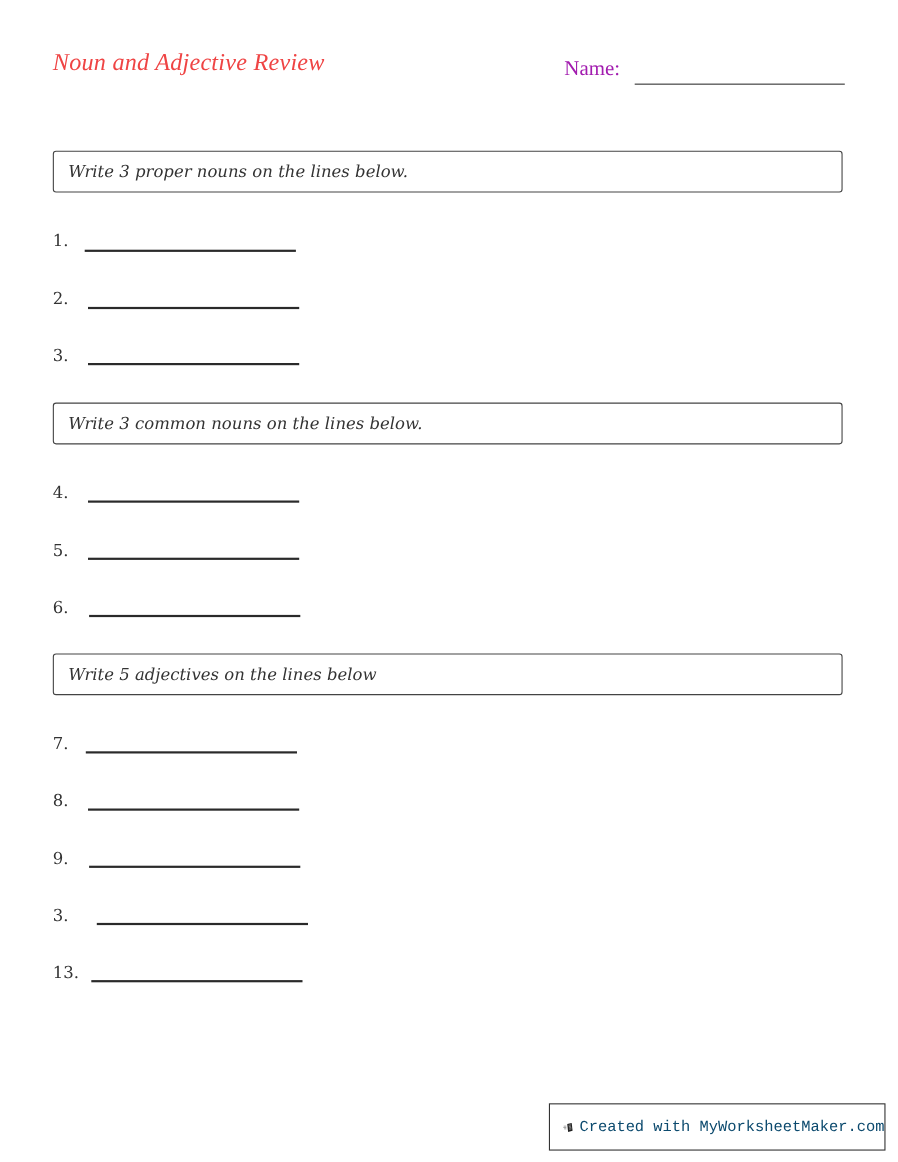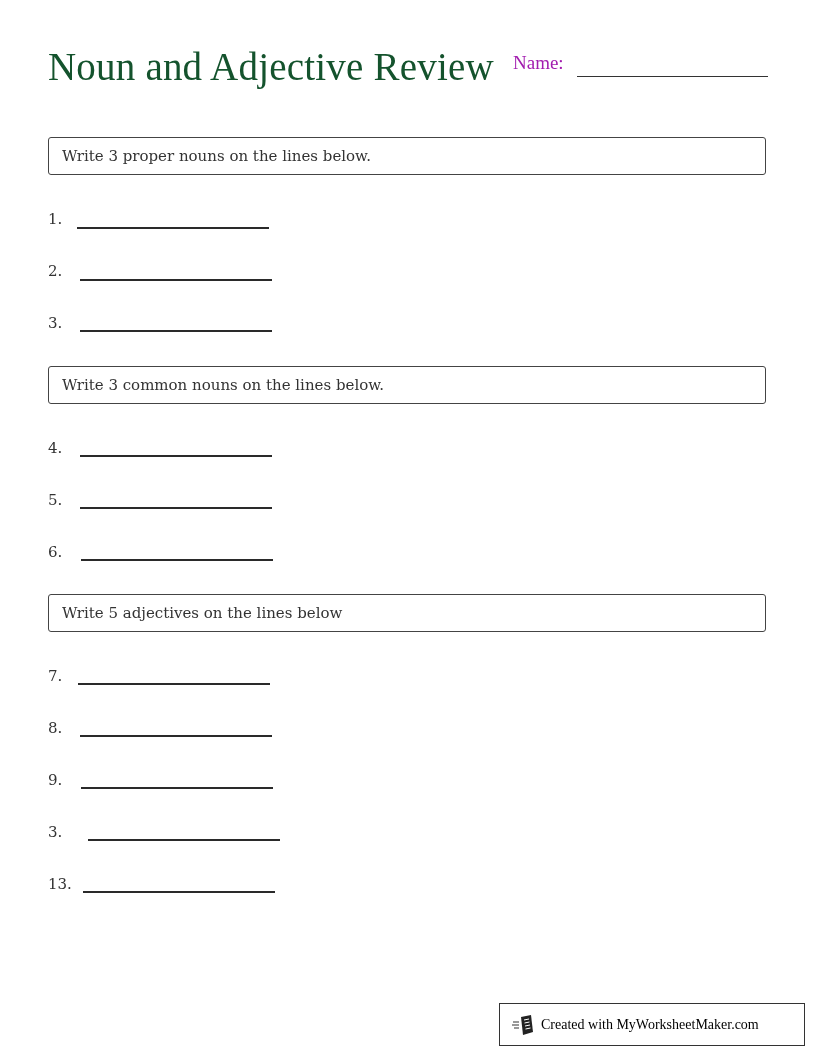--- a/index.html
+++ b/index.html
@@ -1,27 +1,27 @@
 <!DOCTYPE html>
 <html><head>
 <meta charset="utf-8">
 <style>
   html, body { margin: 0; padding: 0; background: #ffffff; }
   body { width: 816px; height: 1056px; position: relative; font-family: "DejaVu Serif", "Liberation Serif", serif; color: #2a2a2a; overflow: hidden; }
-  .title { position: absolute; left: 48px; top: 44px; font-size: 39px; font-family: "Liberation Serif", "DejaVu Serif", serif; color: #14532d; letter-spacing: 0.2px; white-space: nowrap; }
+  .title { position: absolute; left: 48px; top: 44px; font-size: 22px; font-family: "Liberation Serif", "DejaVu Serif", serif; color: #ef4444; letter-spacing: 0.2px; white-space: nowrap; font-style: italic; }
   .name-label { position: absolute; left: 513px; top: 52px; font-size: 19px; font-family: "Liberation Serif", serif; color: #a21caf; }
   .name-line { position: absolute; left: 577px; top: 76px; width: 191px; height: 0; border-top: 1.5px solid #333; }
   .instr-box { position: absolute; left: 48px; width: 718px; height: 38px; border: 1.5px solid #444; border-radius: 3px; box-sizing: border-box; }
-  .instr-text { position: absolute; left: 13px; top: 9px; font-size: 15px; color: #333; white-space: nowrap; }
+  .instr-text { position: absolute; left: 13px; top: 9px; font-size: 15px; color: #333; white-space: nowrap; font-style: italic; }
   .item { position: absolute; left: 48px; height: 20px; }
   .num { position: absolute; left: 0; top: 0; font-size: 15px; color: #333; }
   .line { position: absolute; height: 0; border-top: 2.5px solid #2a2a2a; }
   .footer { position: absolute; left: 499px; top: 1003px; width: 306px; height: 43px; border: 1.5px solid #333; box-sizing: border-box; display: flex; align-items: center; }
   .footer-icon { margin-left: 12px; width: 24px; height: 22px; }
-  .footer-text { margin-left: 5px; font-family: Liberation Serif, serif; font-size: 14px; color: #000000; white-space: nowrap; }
+  .footer-text { margin-left: 5px; font-family: Liberation Mono, monospace; font-size: 14px; color: #0c4a6e; white-space: nowrap; }
 </style>
 </head>
 <body>
 
 <div class="title">Noun and Adjective Review</div>
 <div class="name-label">Name:</div>
 <div class="name-line"></div>
 
 <div class="instr-box" style="top:137px;">
   <span class="instr-text">Write 3 proper nouns on the lines below.</span>

